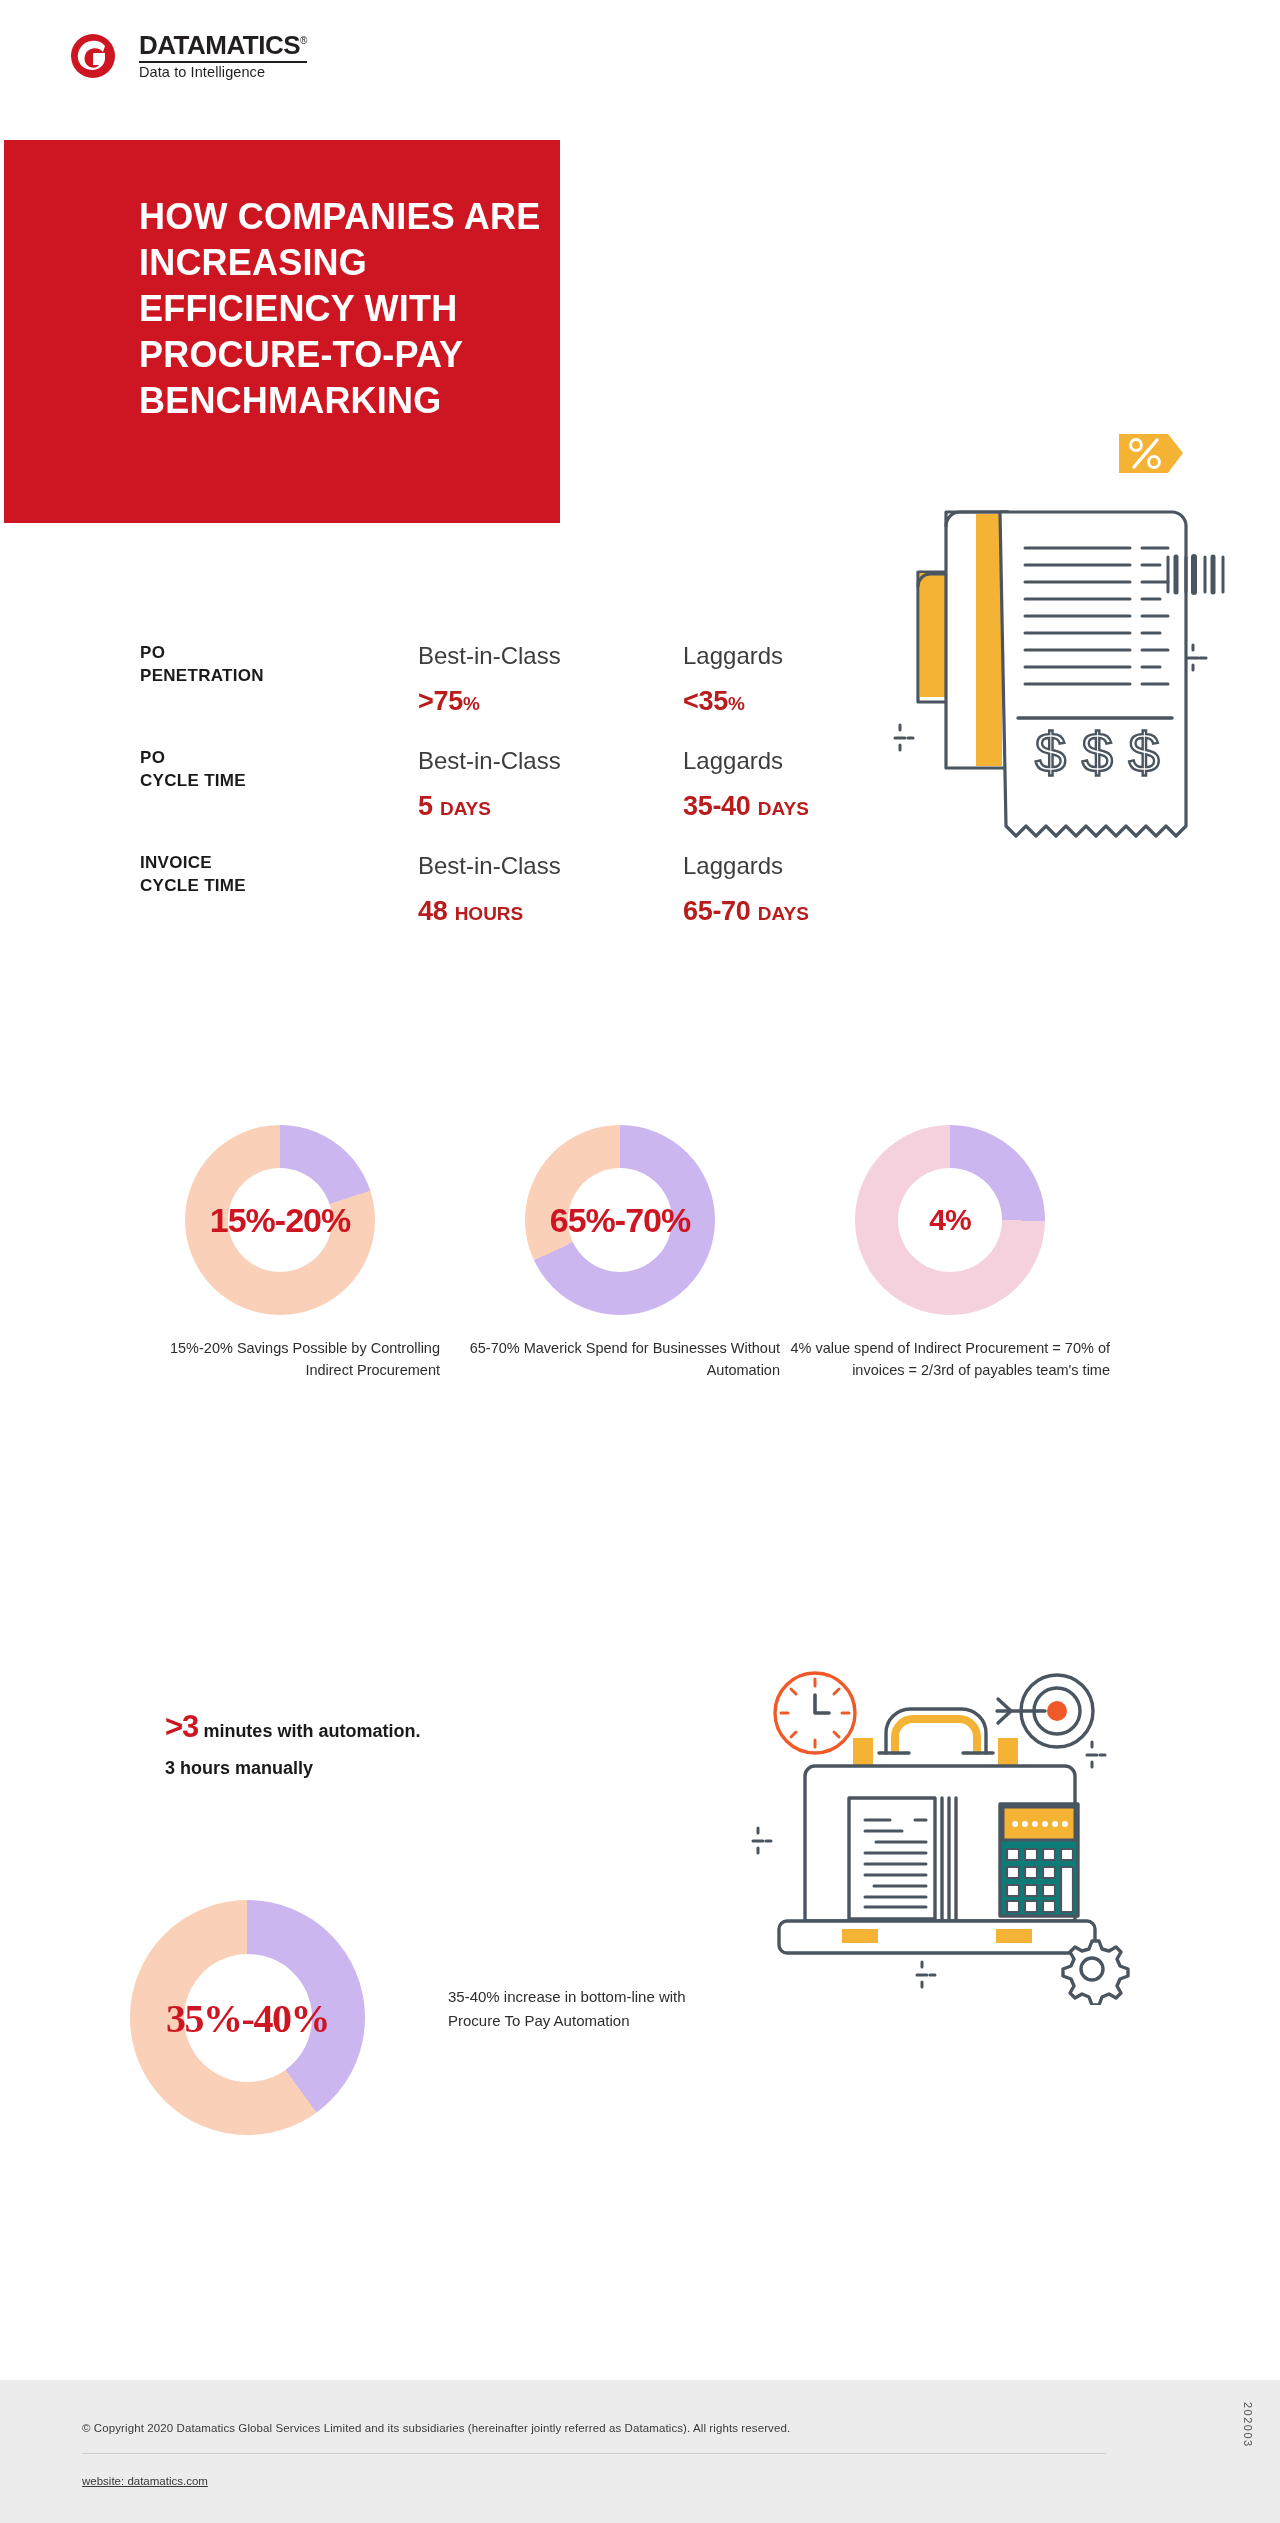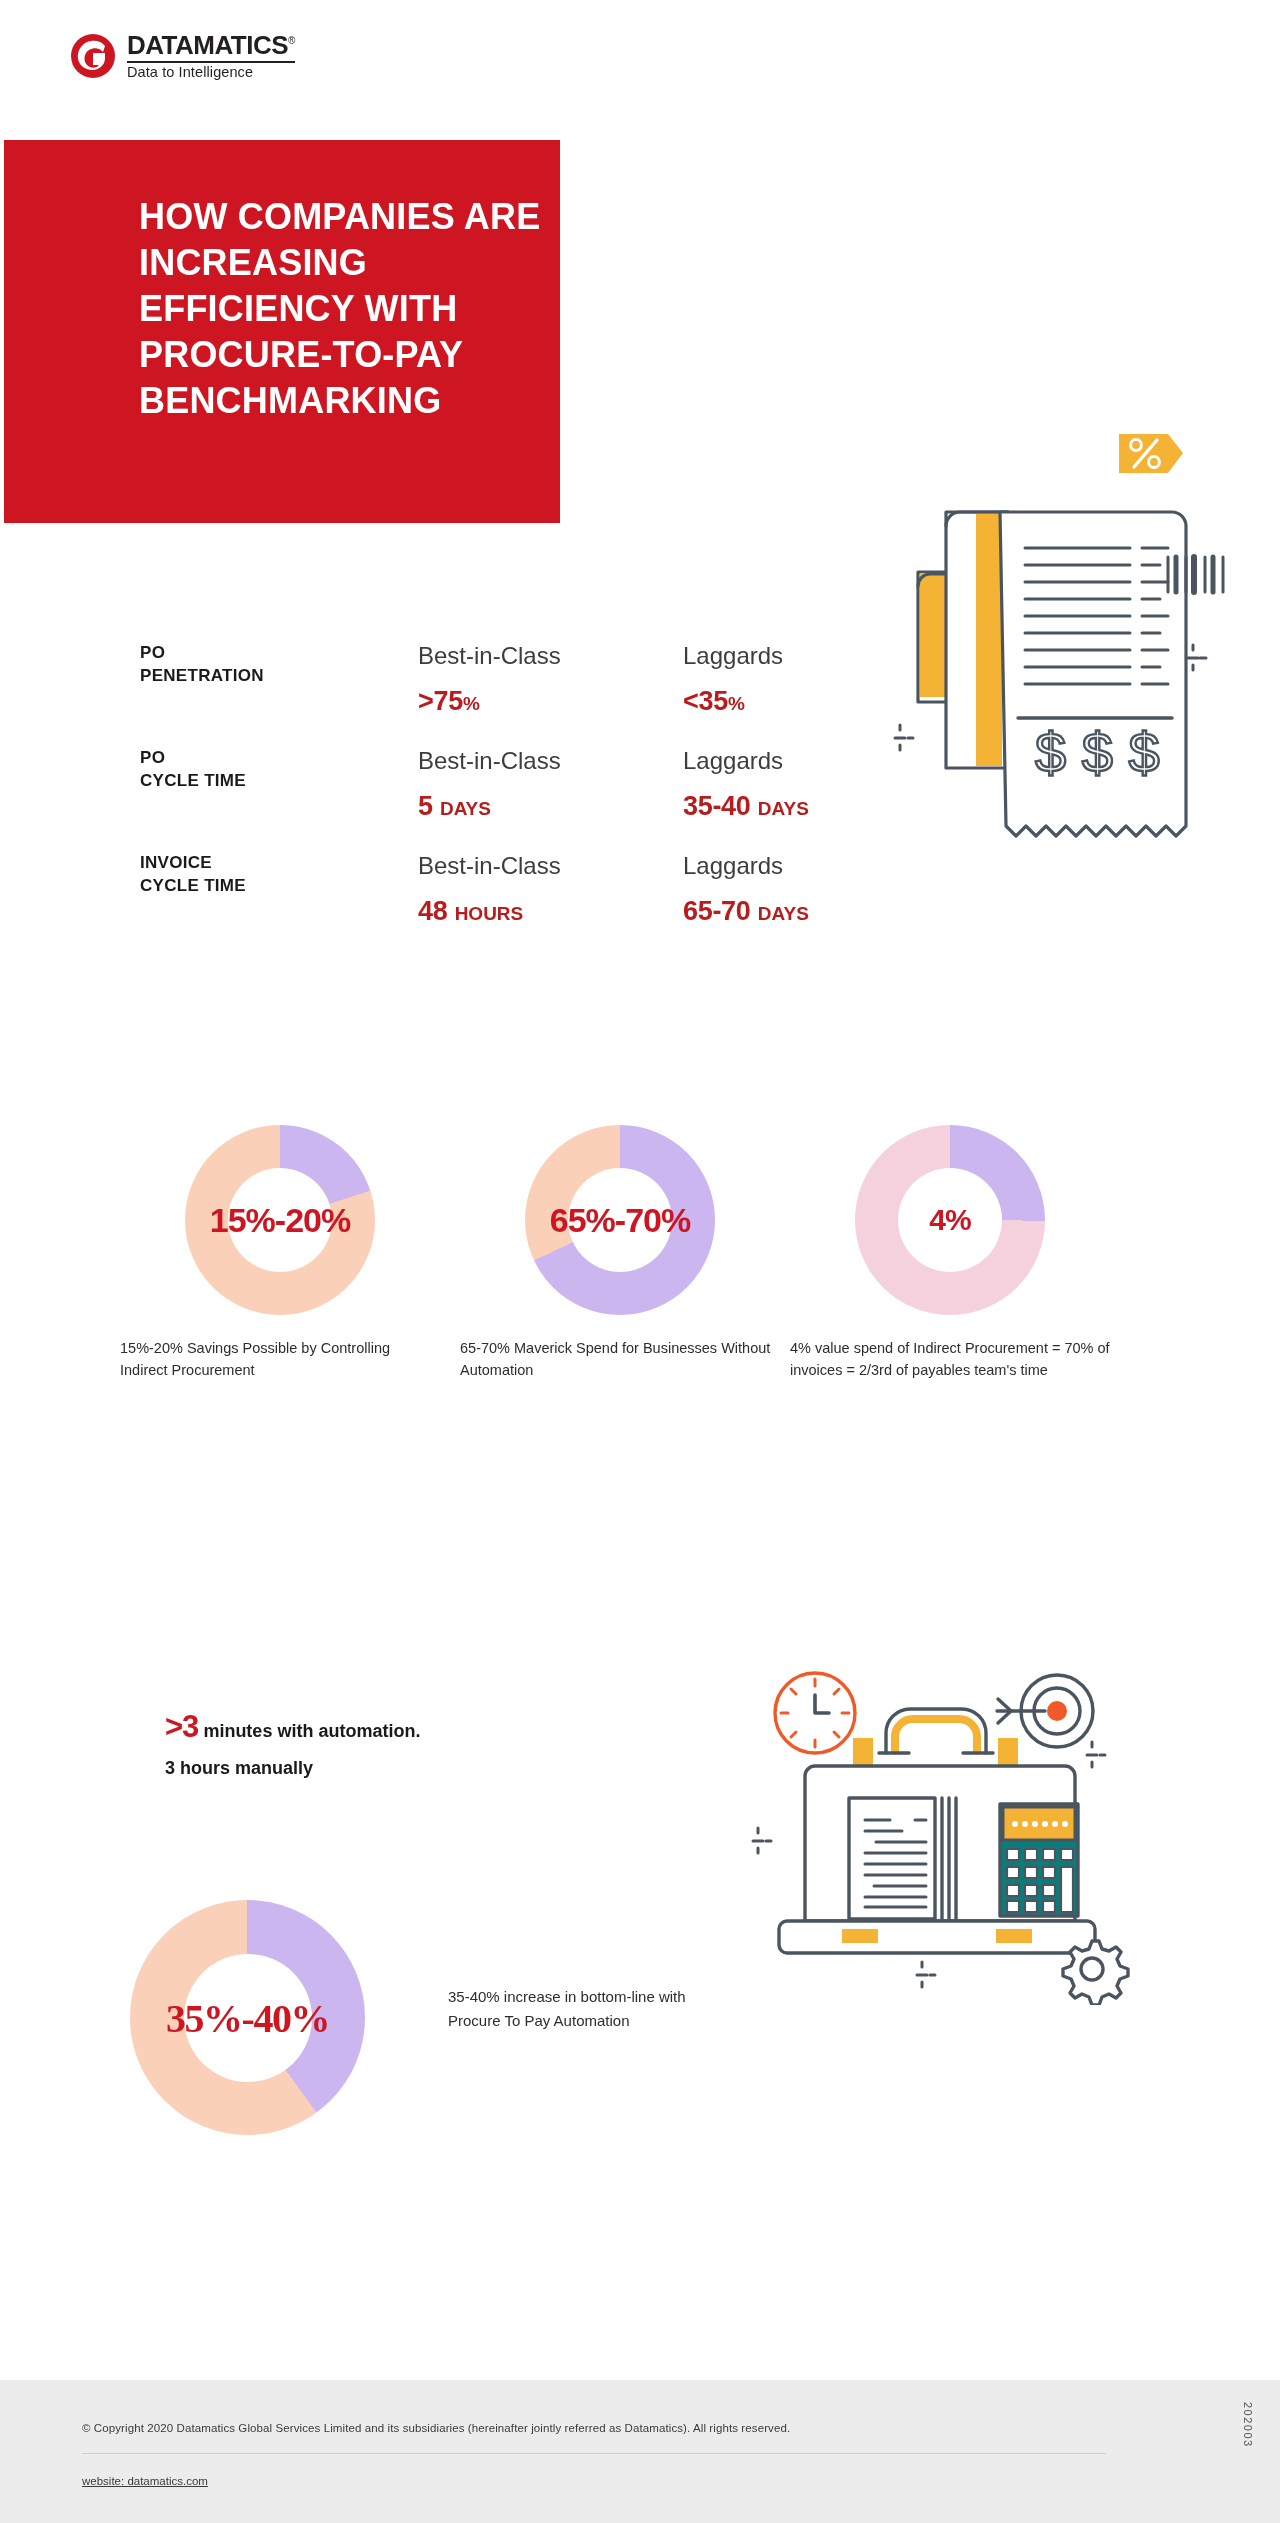--- a/index.html
+++ b/index.html
@@ -9,21 +9,21 @@
     background: #ffffff;
     font-family: "Liberation Sans", sans-serif;
     position: relative;
     overflow: hidden;
   }
 
   
   .logo-wrap {
     position: absolute;
     left: 70px; top: 32px;
-    display: flex; align-items: center; gap: 11px;
+    display: flex; align-items: center; gap: 23px;
   }
   .logo-mark { width: 46px; height: 46px; flex: 0 0 auto; }
   .logo-text-block { display: flex; flex-direction: column; }
   .logo-name {
     font-size: 26px; font-weight: bold; letter-spacing: -0.5px;
     color: #231f20; line-height: 1; position: relative;
   }
   .logo-reg { font-size: 10px; vertical-align: super; font-weight: normal; }
   .logo-rule { height: 1.5px; background: #231f20; margin: 3px 0 2px 0; width: 100%; }
   .logo-tag { font-size: 14.5px; color: #231f20; letter-spacing: 0.1px; line-height: 1.1; }
@@ -81,21 +81,21 @@
   }
   .donut-center {
     position: absolute; left: 0; top: 50%; width: 100%;
     transform: translateY(-50%);
     text-align: center;
     font-size: 34px; font-weight: bold; color: #ce1622;
     letter-spacing: -1px; white-space: nowrap; z-index: 3;
   }
   .donut-center.small { font-size: 30px; }
   .donut-cap {
-    margin-top: 22px; text-align: left;
+    margin-top: 22px; text-align: right;
     font-size: 14.5px; color: #2d2d2d; line-height: 1.55;
   }
 
   
   .vendor {
     position: absolute; left: 165px; top: 1700px; width: 470px;
   }
   .vendor-head {
     font-size: 20px; font-weight: bold; color: #1a1a1a; line-height: 1.4;
   }

